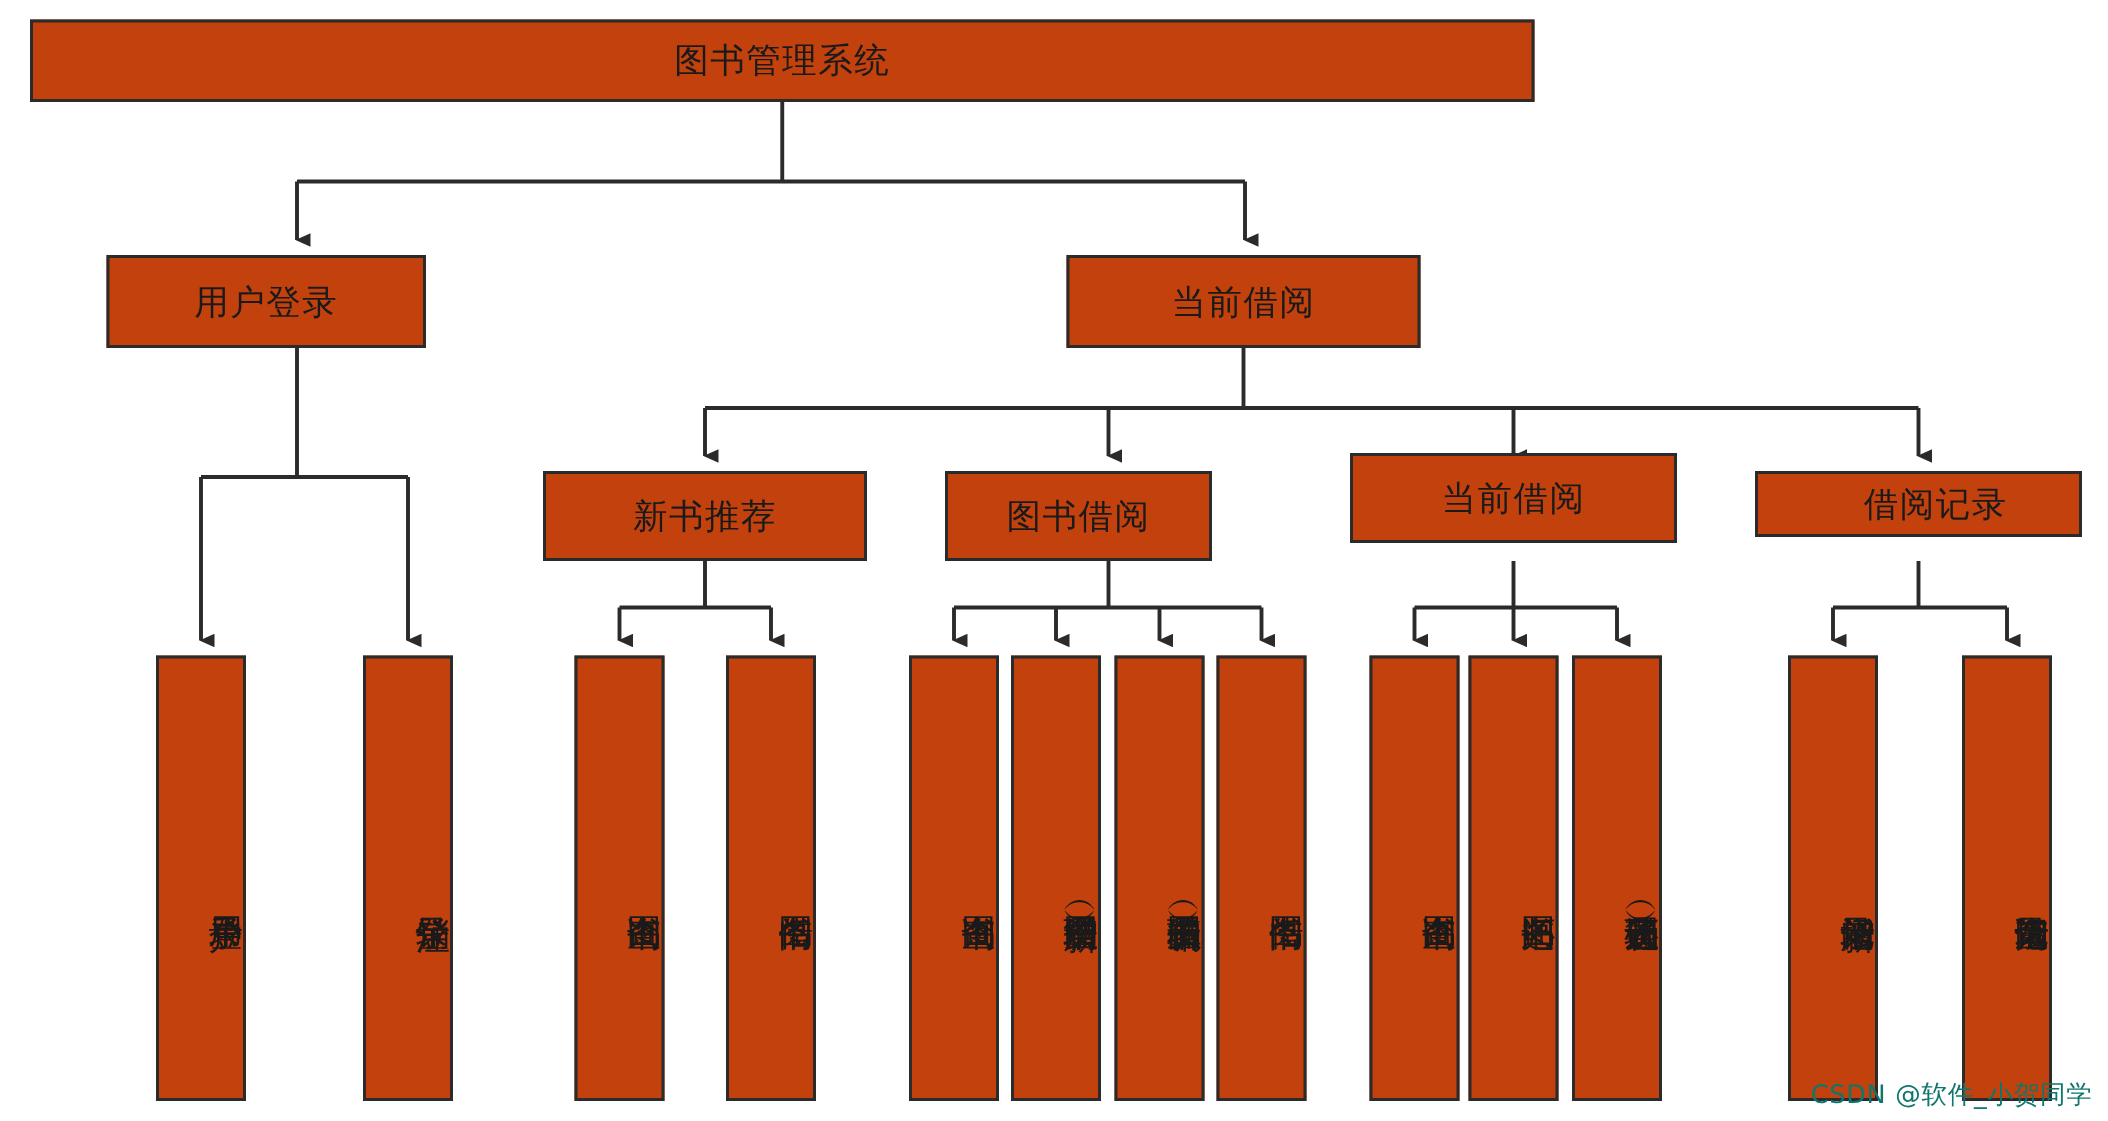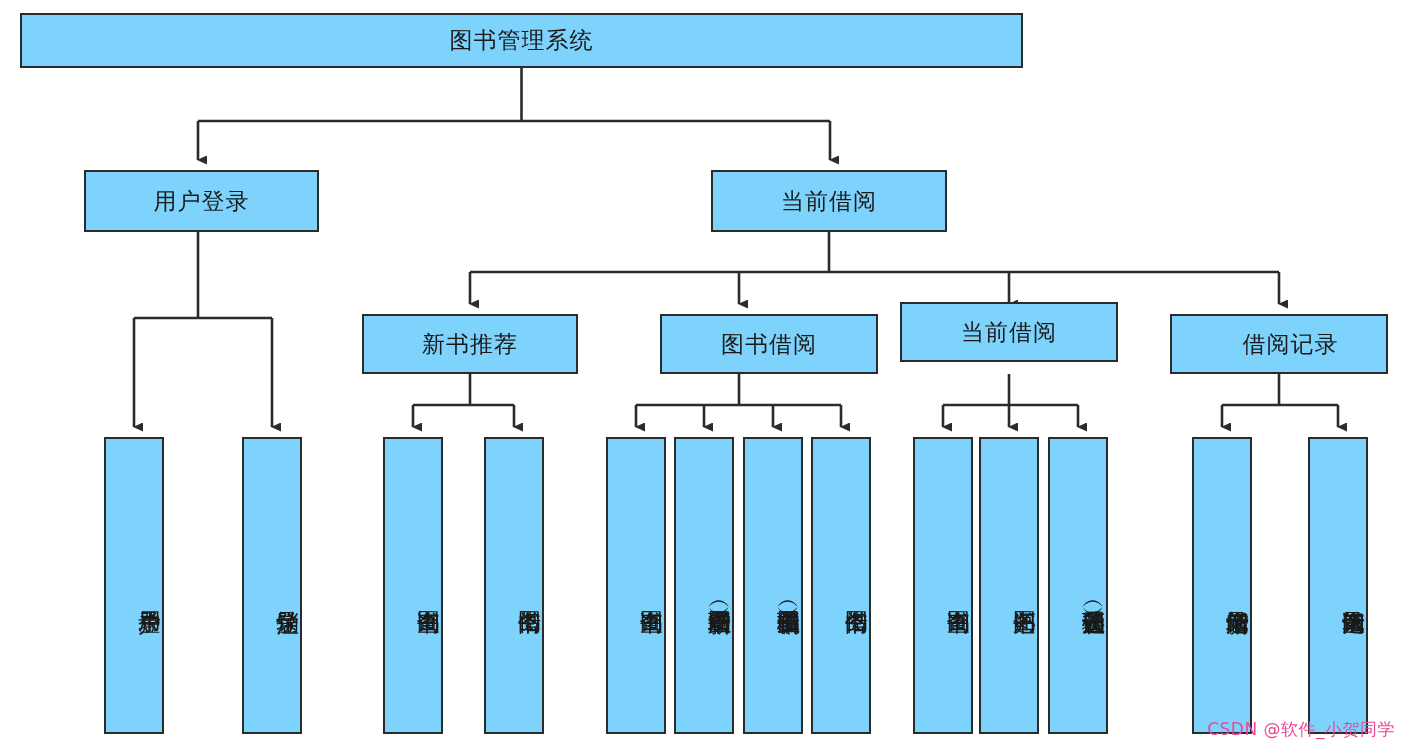--- a/index.html
+++ b/index.html
@@ -20,21 +20,21 @@
   #wires {
     position: absolute;
     left: 0;
     top: 0;
     width: 1405px;
     height: 747px;
   }
   .node {
     position: absolute;
     box-sizing: border-box;
-    background: #7dd3fc;
+    background: #c2410c;
     border: 2px solid #2b2b2b;
     display: flex;
     align-items: center;
     justify-content: center;
     color: #1a1a1a;
   }
   .node.horiz {
     font-size: 23px;
     letter-spacing: 1px;
   }
@@ -51,21 +51,21 @@
     writing-mode: vertical-rl;
     text-orientation: upright;
     display: block;
     white-space: normal;
   }
   .watermark {
     position: absolute;
     right: 10px;
     bottom: 6px;
     font-size: 17px;
-    color: #ec4899;
+    color: #0f766e;
     letter-spacing: 0.5px;
     white-space: nowrap;
   }
 </style>
 </head>
 <body>
 
 <div id="canvas">
 
   <svg id="wires" viewBox="0 0 1405 747" xmlns="http://www.w3.org/2000/svg">
@@ -115,37 +115,37 @@
       <path d="M1222,405 L1338,405"></path>
       <path d="M1222,405 L1222,427" marker-end="url(#ah)"></path>
       <path d="M1338,405 L1338,427" marker-end="url(#ah)"></path>
     </g>
   </svg>
 
   <div class="node horiz" style="left:20px; top:13px; width:1003px; height:55px;">
     <span>图书管理系统</span>
   </div>
 
-  <div class="node horiz" style="left:84px; top:170px; width:235px; height:62px;">
+  <div class="node horiz" style="left:71px; top:170px; width:213px; height:62px;">
     <span>用户登录</span>
   </div>
   <div class="node horiz" style="left:711px; top:170px; width:236px; height:62px;">
     <span>当前借阅</span>
   </div>
 
   <div class="node horiz" style="left:362px; top:314px; width:216px; height:60px;font-family:Liberation Mono, monospace;">
     <span>新书推荐</span>
   </div>
-  <div class="node horiz" style="left:660px; top:314px; width:218px; height:60px;">
+  <div class="node horiz" style="left:630px; top:314px; width:178px; height:60px;">
     <span>图书借阅</span>
   </div>
   <div class="node horiz" style="left:900px; top:302px; width:218px; height:60px;">
     <span>当前借阅</span>
   </div>
-  <div class="node horiz" style="left:1170px; top:314px; width:218px; height:60px;padding-left:23px;">
+  <div class="node horiz" style="left:1170px; top:314px; width:218px; height:44px;padding-left:23px;">
     <span>借阅记录</span>
   </div>
 
   <div class="node vert" style="left:104px; top:437px; width:60px; height:297px;">
     <span>用户登录</span>
   </div>
   <div class="node vert" style="left:242px; top:437px; width:60px; height:297px;">
     <span>注销登录</span>
   </div>
 

